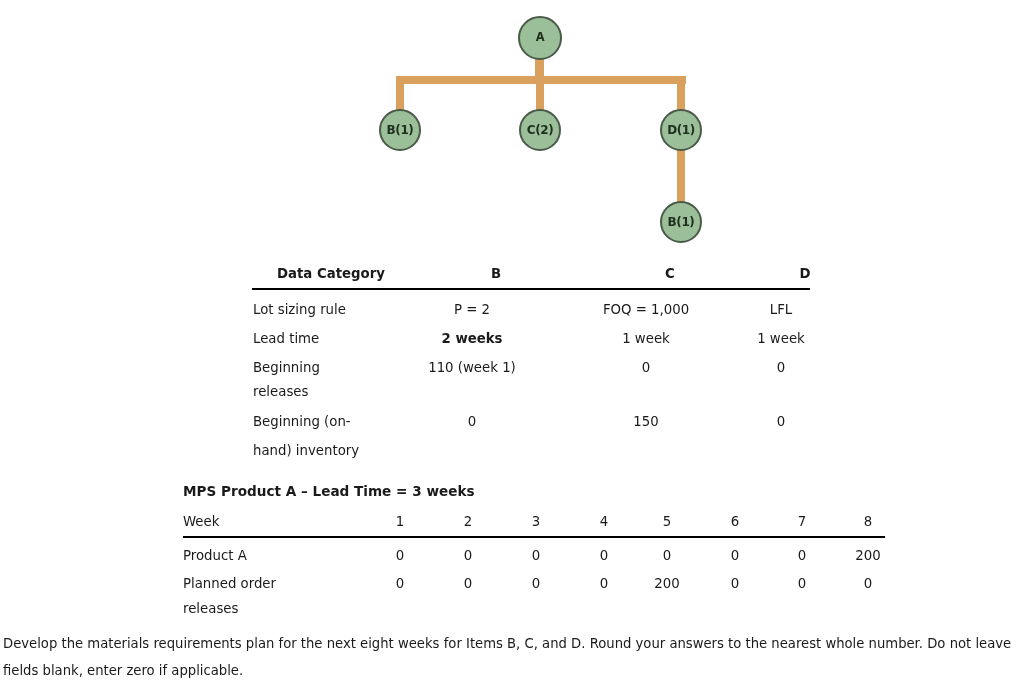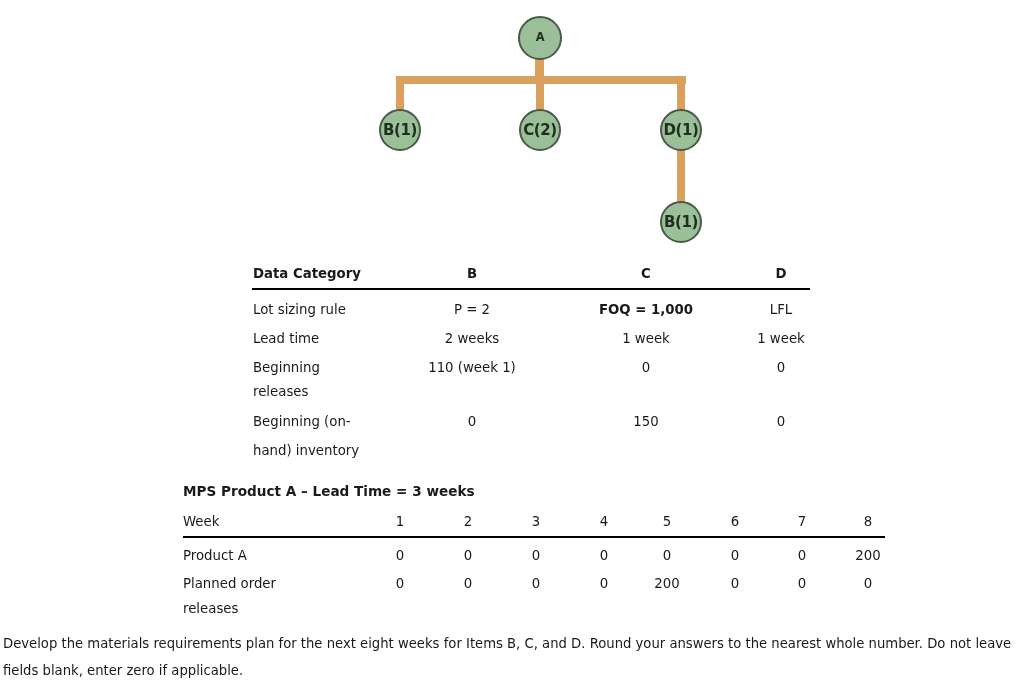--- a/index.html
+++ b/index.html
@@ -30,21 +30,21 @@
     border: 2px solid #4a5a49;
     box-sizing: border-box;
     display: flex;
     align-items: center;
     justify-content: center;
     z-index: 3;
   }
   .bom-node span {
     font-family: "DejaVu Sans", "Liberation Sans", sans-serif;
     font-weight: bold;
-    font-size: 15px;
+    font-size: 12px;
     letter-spacing: -0.4px;
     color: #20301f;
     line-height: 1;
   }
   .bom-node.root span { font-size: 11.5px; }
   .connector {
     position: absolute;
     background: #d9a05e;
     z-index: 1;
   }
@@ -54,21 +54,21 @@
     position: absolute;
     background: #000000;
     height: 1.6px;
   }
   .cell {
     position: absolute;
     font-size: 13.3px;
     line-height: 19px;
     white-space: pre;
   }
-  .cell.bold { font-weight: bold; }
+  .cell.bold { font-weight: bold; margin-left: 24px; }
   .cell.ctr { text-align: center; transform: translateX(-50%); }
 
   
   #data-category-table {
     position: absolute;
     left: 0; top: 0;
     width: 1024px; height: 200px;
   }
 
   
@@ -129,25 +129,25 @@
 
   <div class="cell bold" style="left:253px; top:264px;">Data Category</div>
   <div class="cell bold ctr" style="left:472px; top:264px;">B</div>
   <div class="cell bold ctr" style="left:646px; top:264px;">C</div>
   <div class="cell bold ctr" style="left:781px; top:264px;">D</div>
 
   <div class="rule" style="left:252px; top:288px; width:558px;"></div>
 
   <div class="cell" style="left:253px; top:300px;text-align:right;">Lot sizing rule</div>
   <div class="cell ctr" style="left:472px; top:300px;">P = 2</div>
-  <div class="cell ctr" style="left:646px; top:300px;font-weight:bold;">FOQ = 1,000</div>
+  <div class="cell ctr" style="left:646px; top:300px;">FOQ = 1,000</div>
   <div class="cell ctr" style="left:781px; top:300px;">LFL</div>
 
   <div class="cell" style="left:253px; top:329px;">Lead time</div>
-  <div class="cell ctr" style="left:472px; top:329px;">2 weeks</div>
+  <div class="cell ctr" style="left:472px; top:329px;font-weight:bold;">2 weeks</div>
   <div class="cell ctr" style="left:646px; top:329px;">1 week</div>
   <div class="cell ctr" style="left:781px; top:329px;">1 week</div>
 
   <div class="cell" style="left:253px; top:358px;">Beginning</div>
   <div class="cell" style="left:253px; top:382px;">releases</div>
   <div class="cell ctr" style="left:472px; top:358px;">110 (week 1)</div>
   <div class="cell ctr" style="left:646px; top:358px;">0</div>
   <div class="cell ctr" style="left:781px; top:358px;">0</div>
 
   <div class="cell" style="left:253px; top:412px;">Beginning (on-</div>

